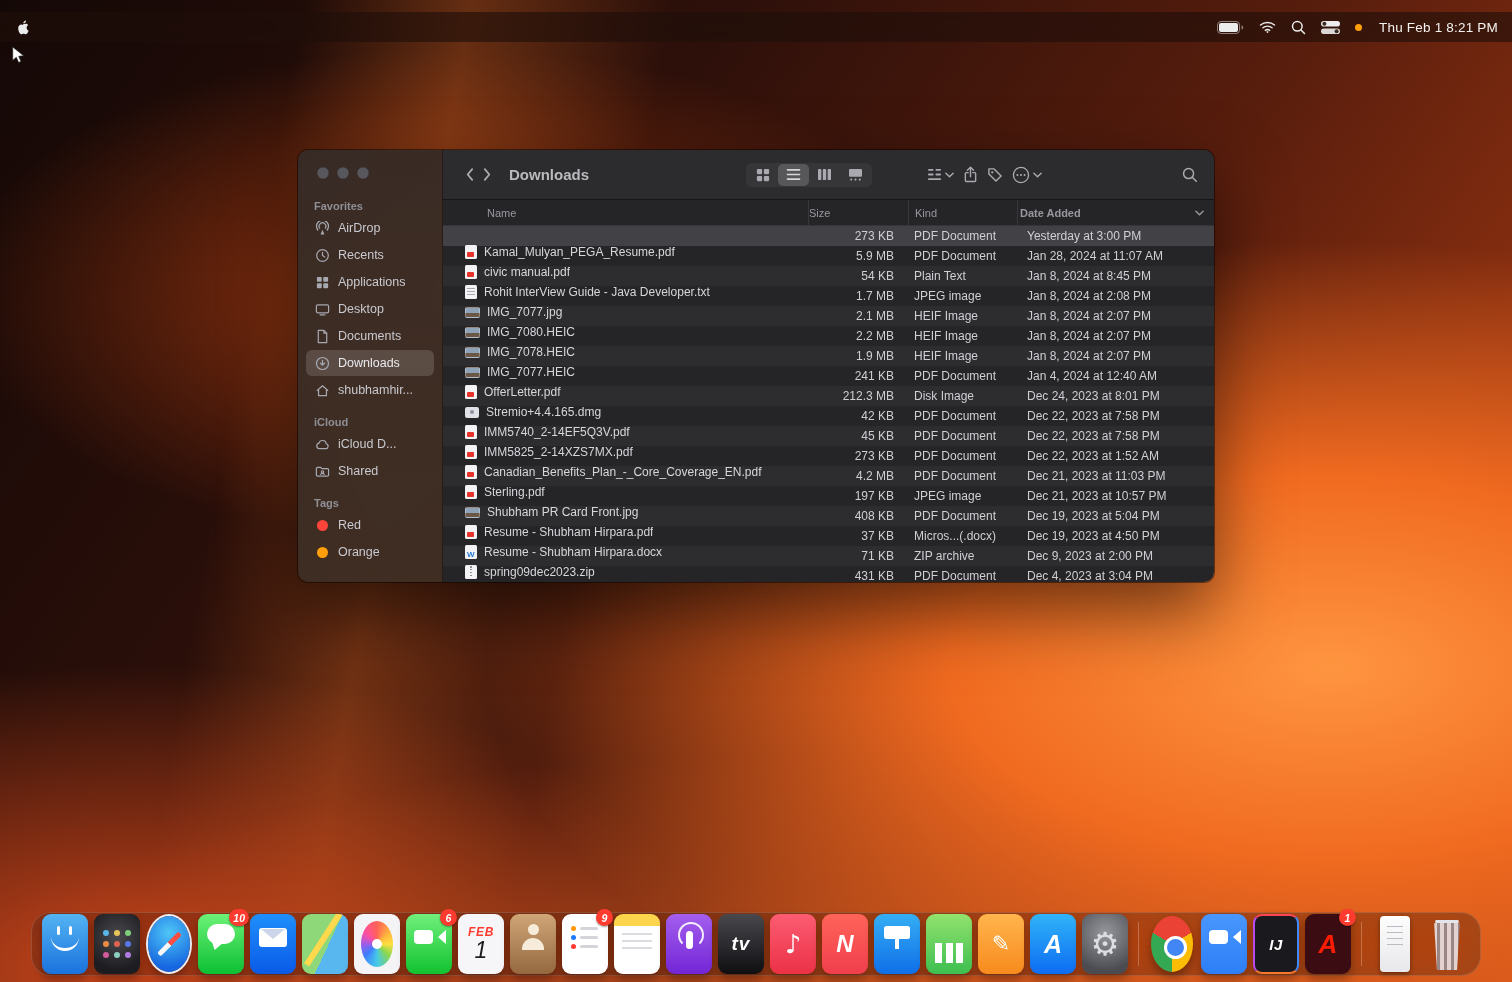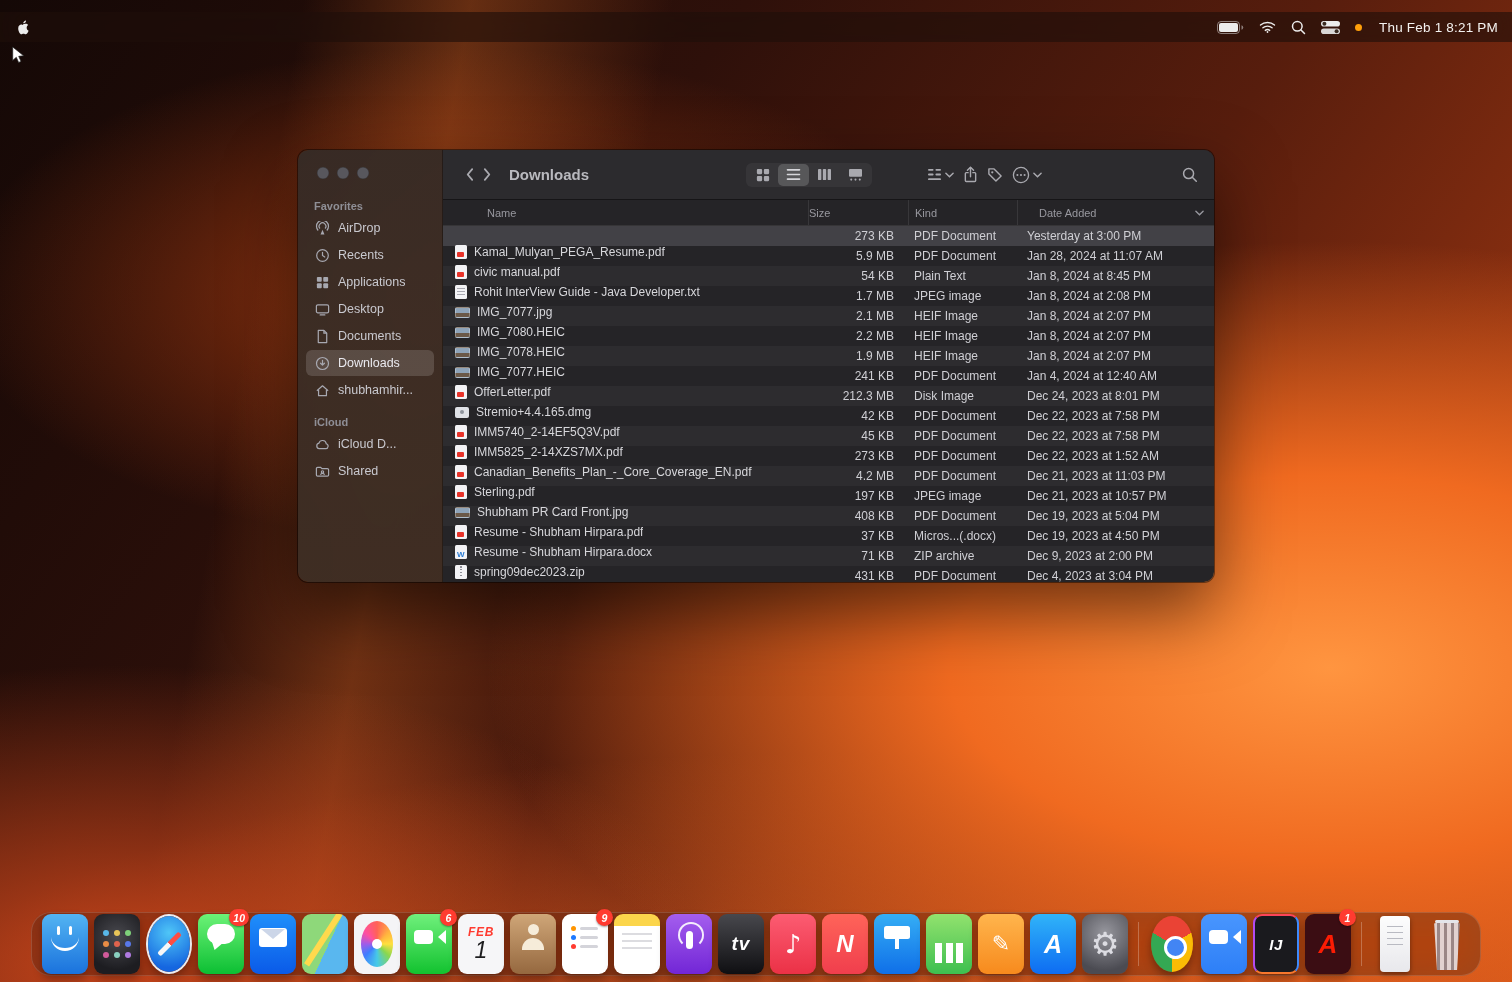--- a/index.html
+++ b/index.html
@@ -80,32 +80,32 @@
   .list-header{
     height:26px; flex:0 0 26px; display:flex; align-items:center;
     font-size:11px; color:#98989f;
     border-bottom:1px solid rgba(255,255,255,.08);
     background:#252427;
   }
   .list-header .lh{ height:100%; display:flex; align-items:center; }
   .lh.c-name{ flex:0 0 365px; padding-left:44px; }
   .lh.c-size{ flex:0 0 100px; border-left:1px solid rgba(255,255,255,.09); }
   .lh.c-kind{ flex:0 0 109px; padding-left:6px; border-left:1px solid rgba(255,255,255,.09); }
-  .lh.c-date{ flex:1; padding-left:21px; border-left:1px solid rgba(255,255,255,.09); }
+  .lh.c-date{ flex:1; padding-left:2px; border-left:1px solid rgba(255,255,255,.09);font-weight:bold; }
   .sort-chevron{ margin-left:auto; padding-right:10px; display:flex; color:#98989f; }
   
   #file-list{ flex:1; overflow:hidden; }
   .file-row{
     display:flex; align-items:center; height:20px;
     font-size:12px; color:#d7d7db; white-space:nowrap;
   }
   .file-row:nth-child(odd){ background:rgba(255,255,255,.04); }
   .file-row.selected{ background:#424146; }
   .cell{ overflow:hidden; }
-  .cell.c-name{ flex:0 0 365px; display:flex; align-items:center; gap:7px; padding-left:12px;margin-top:32px; }
+  .cell.c-name{ flex:0 0 365px; display:flex; align-items:center; gap:7px; padding-left:22px;margin-top:32px; }
   .fname{ overflow:hidden; text-overflow:ellipsis; }
   .cell.c-size{ flex:0 0 100px; text-align:right; padding-right:14px; color:#cfcfd4; }
   .cell.c-kind{ flex:0 0 109px; padding-left:6px; color:#cfcfd4; }
   .cell.c-date{ flex:1; padding-left:10px; color:#cfcfd4; }
   
   .fi{ position:relative; flex:0 0 auto; }
   .fi-pdf,.fi-txt,.fi-zip,.fi-docx{ width:12px; height:14px; background:#f3f3f6; border-radius:1.5px; }
   .fi-pdf::after{ content:""; position:absolute; left:1.5px; bottom:2px; width:7px; height:5px; background:#e8332a; border-radius:1px; }
   .fi-txt::after{ content:""; position:absolute; left:2px; right:2px; top:3px; height:8px;
      background:repeating-linear-gradient(180deg,#a9a9b2 0 1px,transparent 1px 3px); }
@@ -364,20 +364,31 @@
             <span class="sb-icon">
               <svg viewBox="0 0 16 16" fill="none" stroke="currentColor" stroke-width="1.3">
                 <path d="M1.5 4.8a1.3 1.3 0 0 1 1.3-1.3h3.2l1.4 1.4h5.8a1.3 1.3 0 0 1 1.3 1.3v5.5a1.3 1.3 0 0 1-1.3 1.3H2.8a1.3 1.3 0 0 1-1.3-1.3z"></path>
                 <circle cx="8" cy="8.4" r="1.2"></circle>
                 <path d="M5.8 11.4c.4-1 1.2-1.5 2.2-1.5s1.8.5 2.2 1.5"></path>
               </svg>
             </span>
             <span class="sb-label">Shared</span>
           </div>
         </div>
+        <div class="sb-section">
+          <div class="sb-title">Tags</div>
+          <div class="sb-item">
+            <span class="sb-icon tag-dot" style="background: rgb(255, 69, 58); width: 11px; flex: 0 0 11px;"></span>
+            <span class="sb-label">Red</span>
+          </div>
+          <div class="sb-item">
+            <span class="sb-icon tag-dot" style="background: rgb(255, 159, 10); width: 11px; flex: 0 0 11px;"></span>
+            <span class="sb-label">Orange</span>
+          </div>
+        </div>
       </div>
   </aside>
 
   <section class="win-main">
     <div class="win-toolbar">
       <span class="tb-btn">
         <svg viewBox="0 0 10 16" width="9" height="15" fill="none" stroke="currentColor" stroke-width="2" stroke-linecap="round" stroke-linejoin="round">
             <path d="M8 2 3 8l5 6"></path>
           </svg>
       </span>

